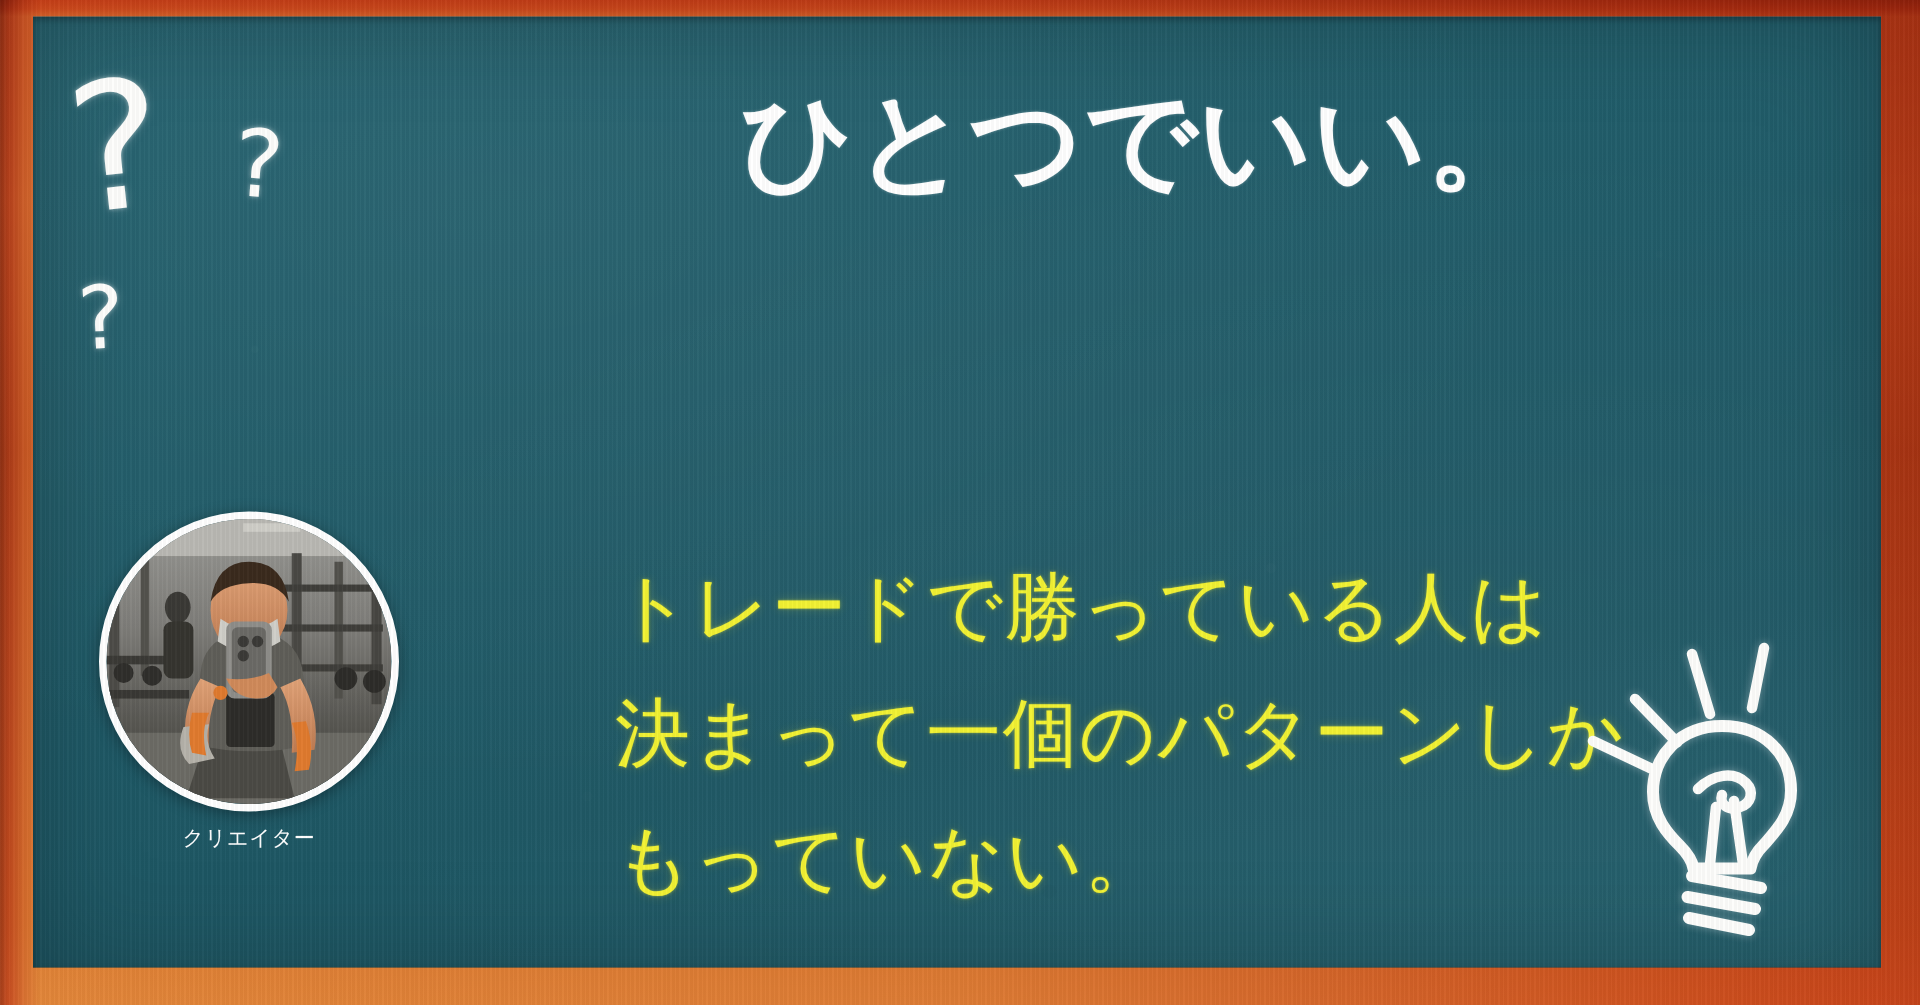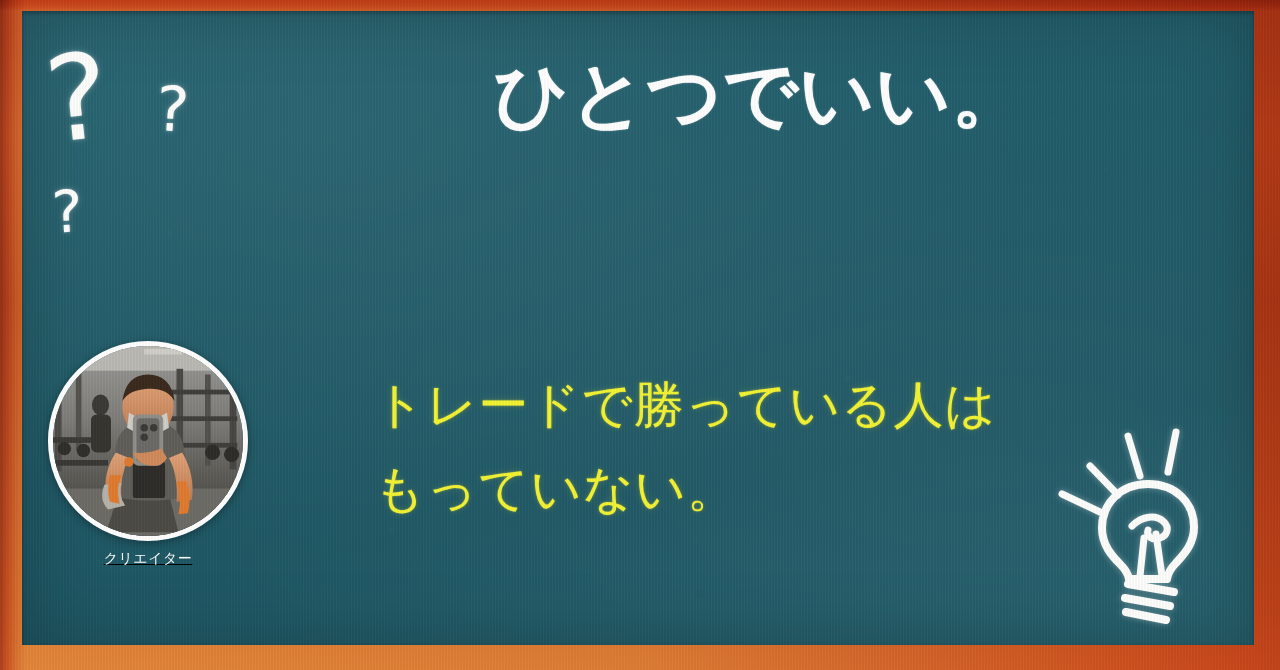--- a/index.html
+++ b/index.html
@@ -69,24 +69,24 @@
   #headline .hl-line { display:block; white-space:nowrap; }
 
   
   #bodycopy {
     position:absolute; left:352px; top:352px; width:800px;
     color:#f2f233; font-weight:400;
     font-size:50px; line-height:1.68; letter-spacing:1px;
     font-family:"DejaVu Sans","Liberation Sans", sans-serif;
     text-shadow:0 0 2px rgba(242,242,51,.5), 0 0 7px rgba(242,242,51,.2);
   }
-  #bodycopy .bc-line { display:block; white-space:nowrap; }
-
-  
-  #creator { position:absolute; left:16px; top:330px; width:220px; text-align:center;text-decoration:underline; }
+  #bodycopy .bc-line { display:block; white-space:nowrap;margin-left:36px; }
+
+  
+  #creator { position:absolute; left:34px; top:330px; width:220px; text-align:center; }
   #avatar {
     width:200px; height:200px; border-radius:50%;
     border:5px solid #fff; overflow:hidden; position:relative;
     box-shadow:0 2px 10px rgba(0,0,0,.35);
     margin:0 auto;
   }
   #avatar svg { display:block; width:100%; height:100%; }
   #creator-role {
     margin-top:9px; color:#ffffff; font-size:14px; letter-spacing:.5px;
     font-family:"DejaVu Sans","Liberation Sans", sans-serif;
@@ -112,20 +112,21 @@
     <span class="qmark" id="q-large">?</span>
     <span class="qmark" id="q-med">?</span>
     <span class="qmark" id="q-small">?</span>
 
     <div id="headline">
       <span class="hl-line">ひとつでいい。</span>
     </div>
 
     <div id="bodycopy">
       <span class="bc-line">トレードで勝っている人は</span>
+      <span class="bc-line">決まって一個のパターンしか</span>
       <span class="bc-line">もっていない。</span>
     </div>
 
     <div id="creator">
       <div id="avatar">
         <svg viewBox="0 0 200 200" preserveAspectRatio="xMidYMid slice">
           <defs>
             <linearGradient id="gymbg" x1="0" y1="0" x2="0" y2="1">
               <stop offset="0%" stop-color="#9a9a96"></stop>
               <stop offset="38%" stop-color="#7e7d79"></stop>

